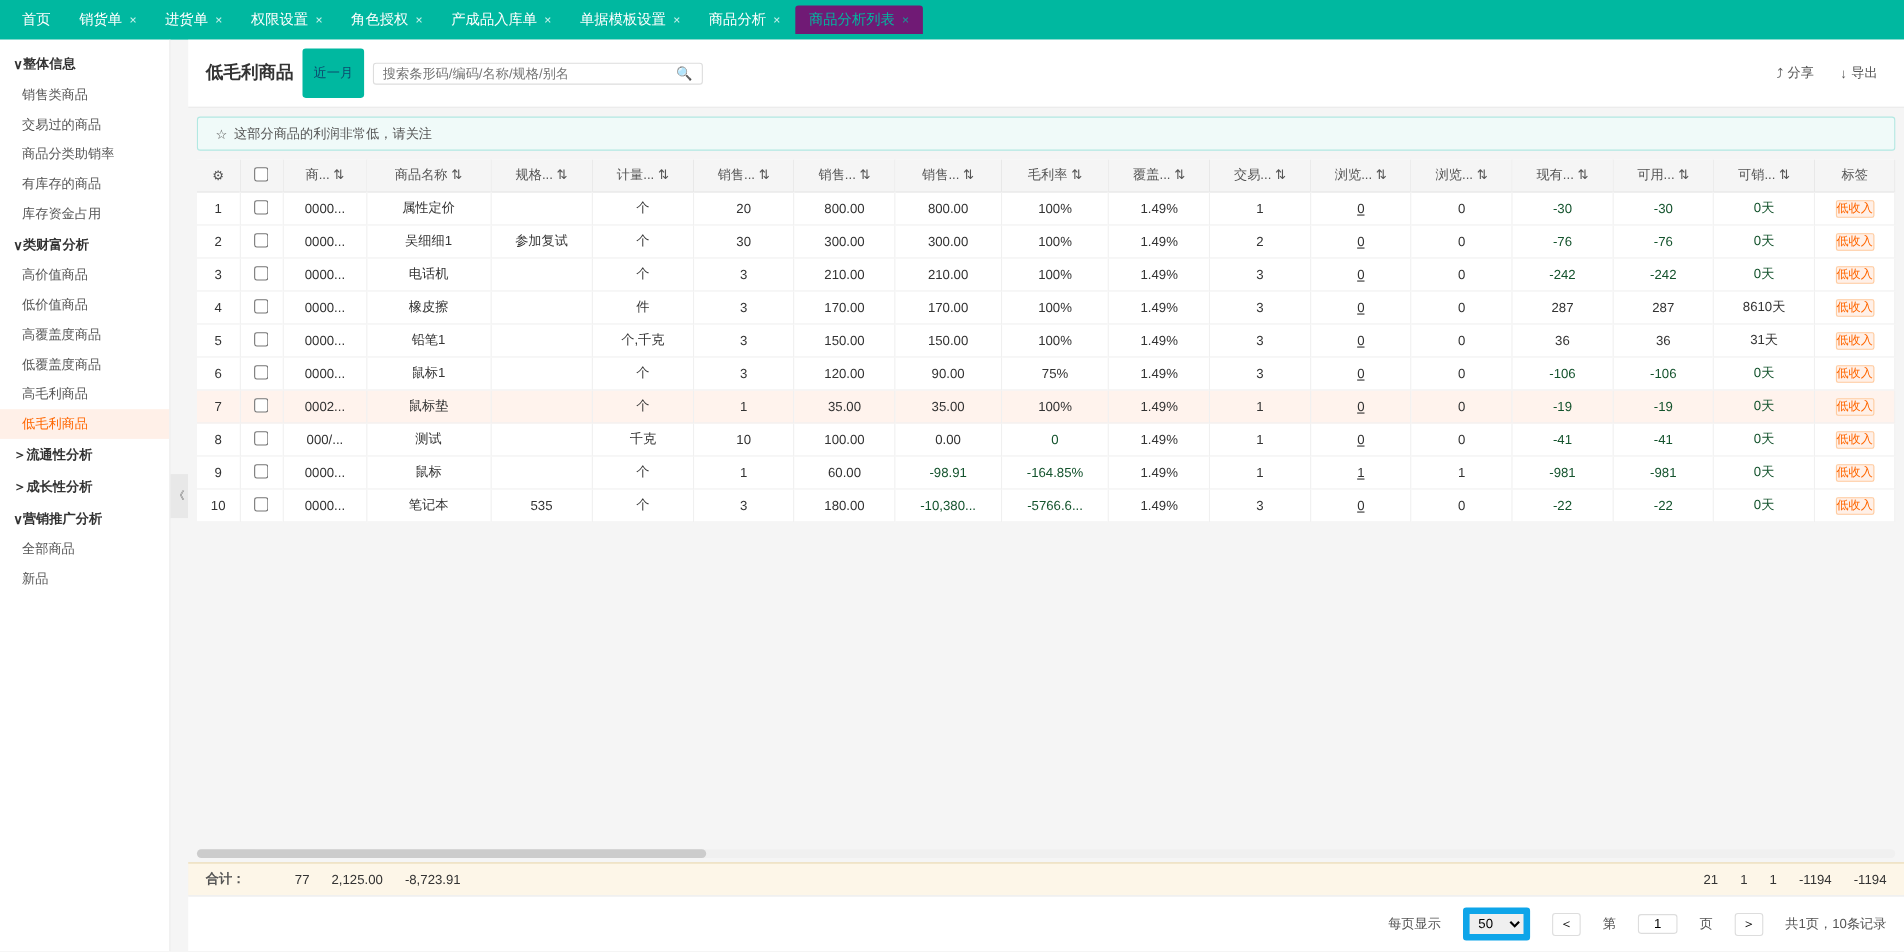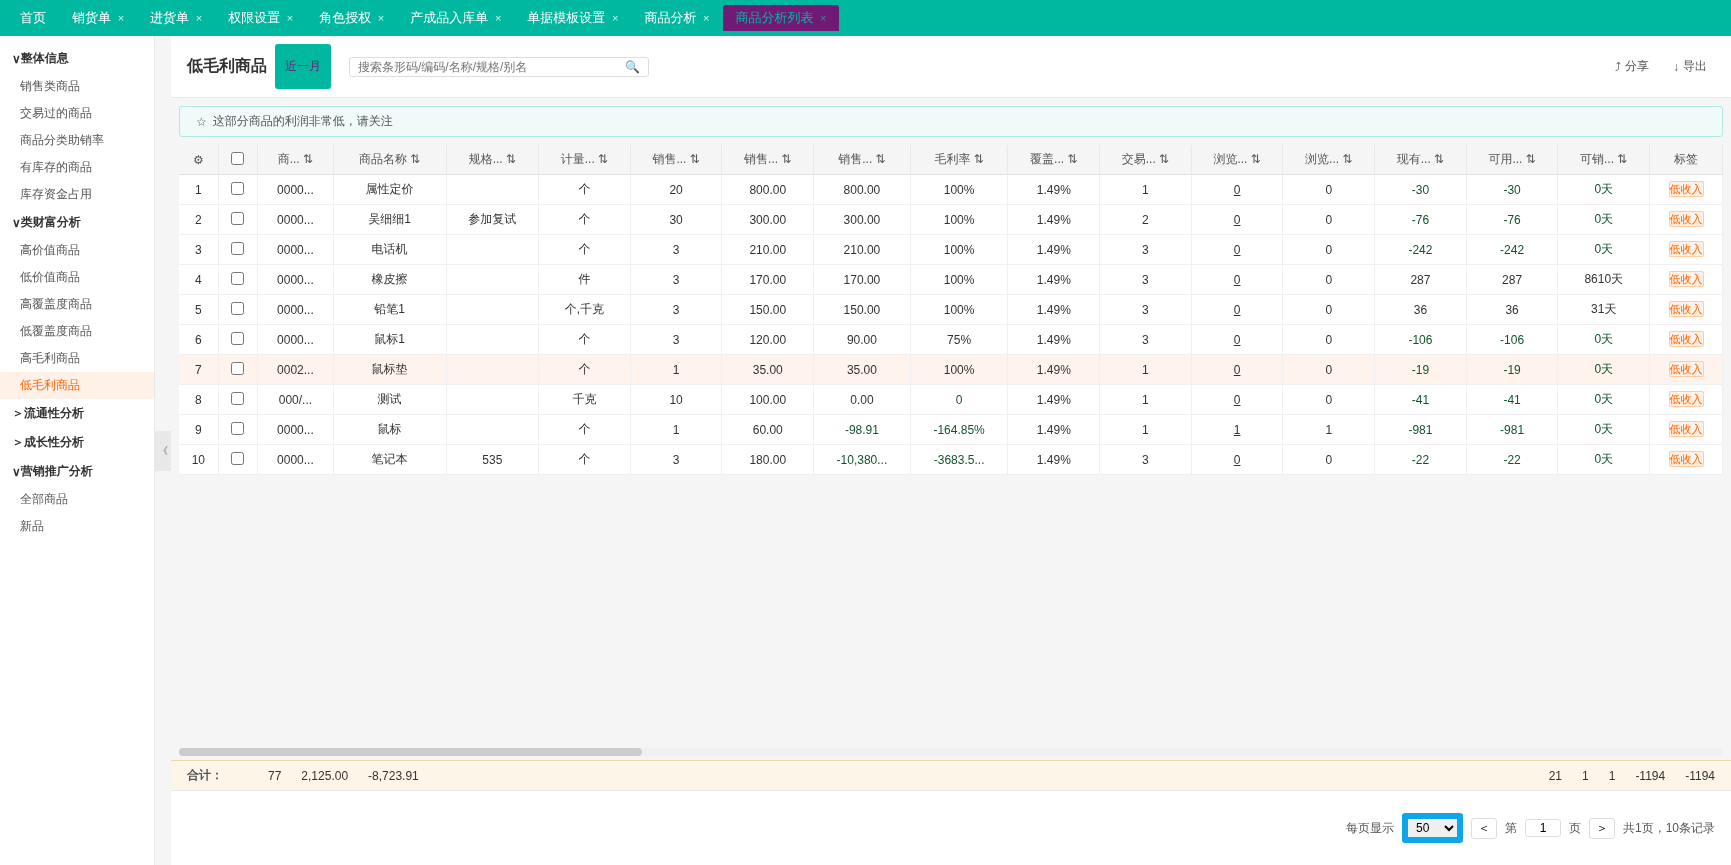--- a/index.html
+++ b/index.html
@@ -73,37 +73,36 @@
       border-bottom: 1px solid #e8e8e8;
       gap: 8px;
     }
     .page-title {
       font-size: 16px;
       font-weight: bold;
       color: #333;
     }
     .filter-btn {
       background: #00b8a0;
-      color: #701a75;
+      color: #0c4a6e;
       border: none;
       border-radius: 3px;
       padding: 14px 10px;
       cursor: pointer;
       font-size: 12px;
     }
     .search-box {
       display: flex;
       align-items: center;
       border: 1px solid #ddd;
       border-radius: 3px;
       padding: 2px 8px;
       background: #fff;
       flex: 1;
       max-width: 300px;
-      margin-left: 10px;
     }
     .search-box input {
       border: none;
       outline: none;
       font-size: 12px;
       width: 100%;
       color: #999;
     }
     .header-actions {
       margin-left: auto;
@@ -203,24 +202,24 @@
       flex: 1;
       margin-left: 22px;
     }
     .footer-summary .val-item { color: #333; }
 
     
     .pagination {
       display: flex;
       align-items: center;
       justify-content: flex-end;
-      padding: 22px 16px;
+      padding: 10px 16px;
       background: #fff;
       border-top: 1px solid #e8e8e8;
-      gap: 8px;
+      gap: 20px;
       font-size: 12px;
     }
     .pagination .page-size-label { color: #555; }
     .pagination select {
       border: 6px solid #0ea5e9;
       border-radius: 3px;
       padding: 1px 4px;
       font-size: 12px;
     }
     .pagination .page-nav-btn {
@@ -559,21 +558,21 @@
             <tr>
       <td>10</td>
       <td><input type="checkbox" style=""></td>
       <td>0000...</td>
       <td>笔记本</td>
       <td>535</td>
       <td>个</td>
       <td>3</td>
       <td>180.00</td>
       <td class="red-text">-10,380...</td>
-      <td class="red-text">-3683.5...</td>
+      <td class="red-text">-5766.6...</td>
       <td>1.49%</td>
       <td>3</td>
       <td><span class="underline">0</span></td>
       <td>0</td>
       <td class="red-text">-22</td>
       <td class="red-text">-22</td>
       <td class="red-text">0天</td>
       <td><span class="tag-low-income">低收入</span></td>
     </tr>
           </tbody>

